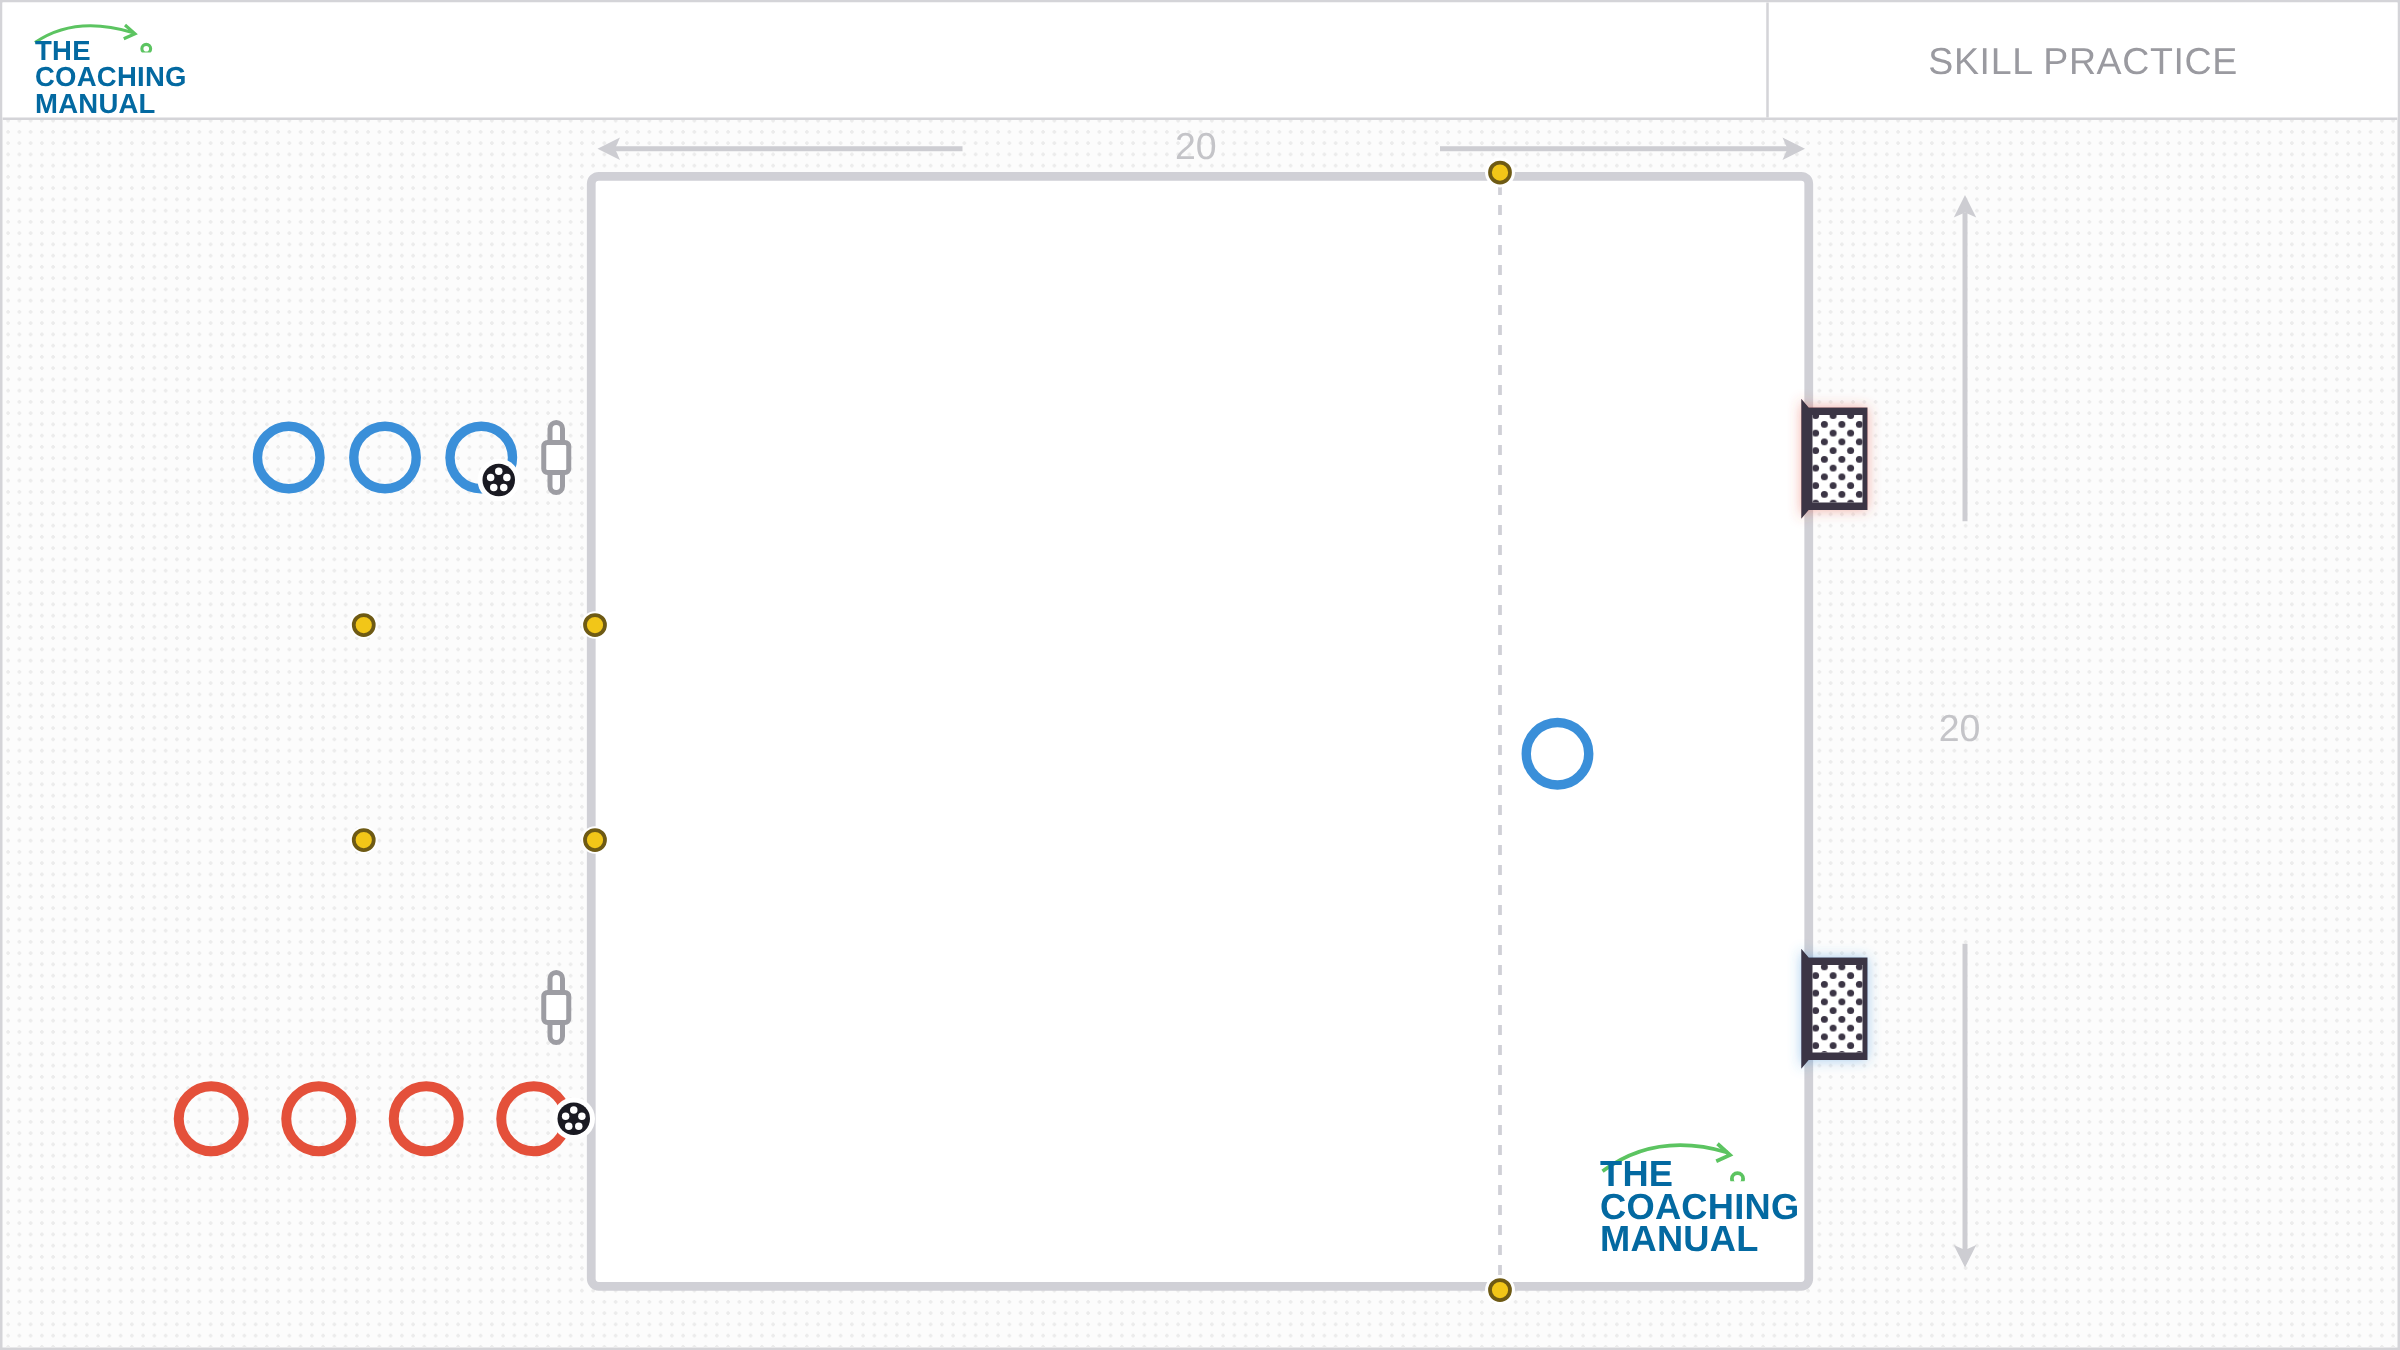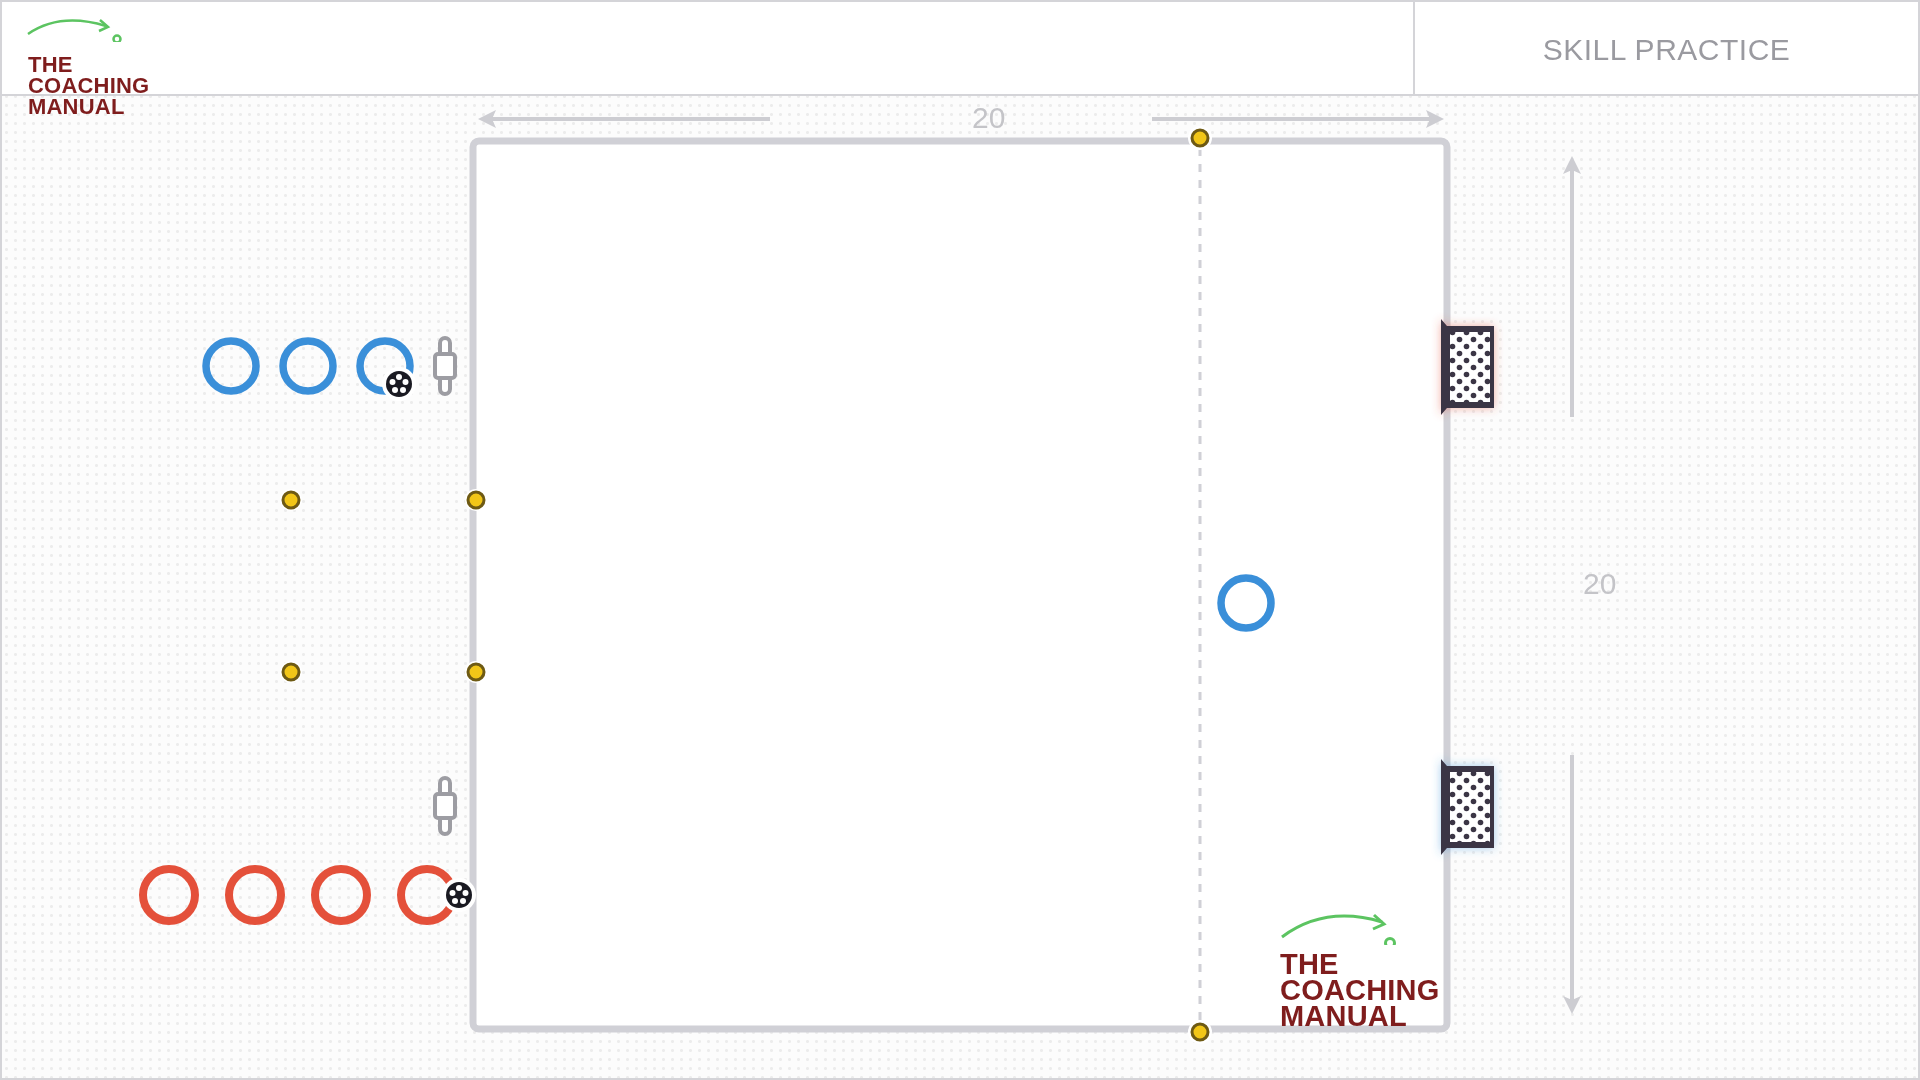--- a/index.html
+++ b/index.html
@@ -2,25 +2,25 @@
 <html><head>
 <meta charset="utf-8">
 <style>
   html,body{margin:0;padding:0;}
   body{width:1920px;height:1080px;position:relative;overflow:hidden;background:#d4d4d8;font-family:"Liberation Sans",sans-serif;}
   .frame{position:absolute;left:2px;top:2px;width:1916px;height:1076px;background-color:#fcfcfc;
     background-image:radial-gradient(circle,#ececec 1.3px,transparent 1.6px);background-size:9px 9px;}
   .header{position:absolute;left:2px;top:2px;width:1916px;height:92px;background:#fff;border-bottom:2px solid #d4d4d8;}
   .header-divider{position:absolute;left:1411px;top:0;width:2px;height:92px;background:#d4d4d8;}
   .logo{position:absolute;left:18px;top:10px;width:150px;height:80px;}
-  .logo-text{position:absolute;left:8px;top:18px;color:#7f1d1d;font-weight:bold;font-size:22px;line-height:21px;letter-spacing:0.2px;margin-top:24px;}
+  .logo-text{position:absolute;left:8px;top:18px;color:#0369a1;font-weight:bold;font-size:22px;line-height:21px;letter-spacing:0.2px;}
   .title{position:absolute;left:196px;top:30px;font-size:30px;color:#333340;letter-spacing:0.5px;}
   .subtitle{position:absolute;left:1413px;top:0;width:503px;height:92px;line-height:96px;text-align:center;font-size:30px;color:#9a9aa0;letter-spacing:0.5px;}
   svg.field{position:absolute;left:0;top:0;}
-  .dim-label{position:absolute;font-size:30px;color:#c4c4c8;margin-left:32px;}
+  .dim-label{position:absolute;font-size:30px;color:#c4c4c8;}
   .logo2{position:absolute;left:1270px;top:905px;width:180px;height:100px;}
   .logo2 .logo-text{font-size:29px;line-height:26px;top:22px;left:10px;}
 </style>
 </head>
 <body>
 
 <div class="frame"></div>
 
 <div class="header">
   <div class="logo">

